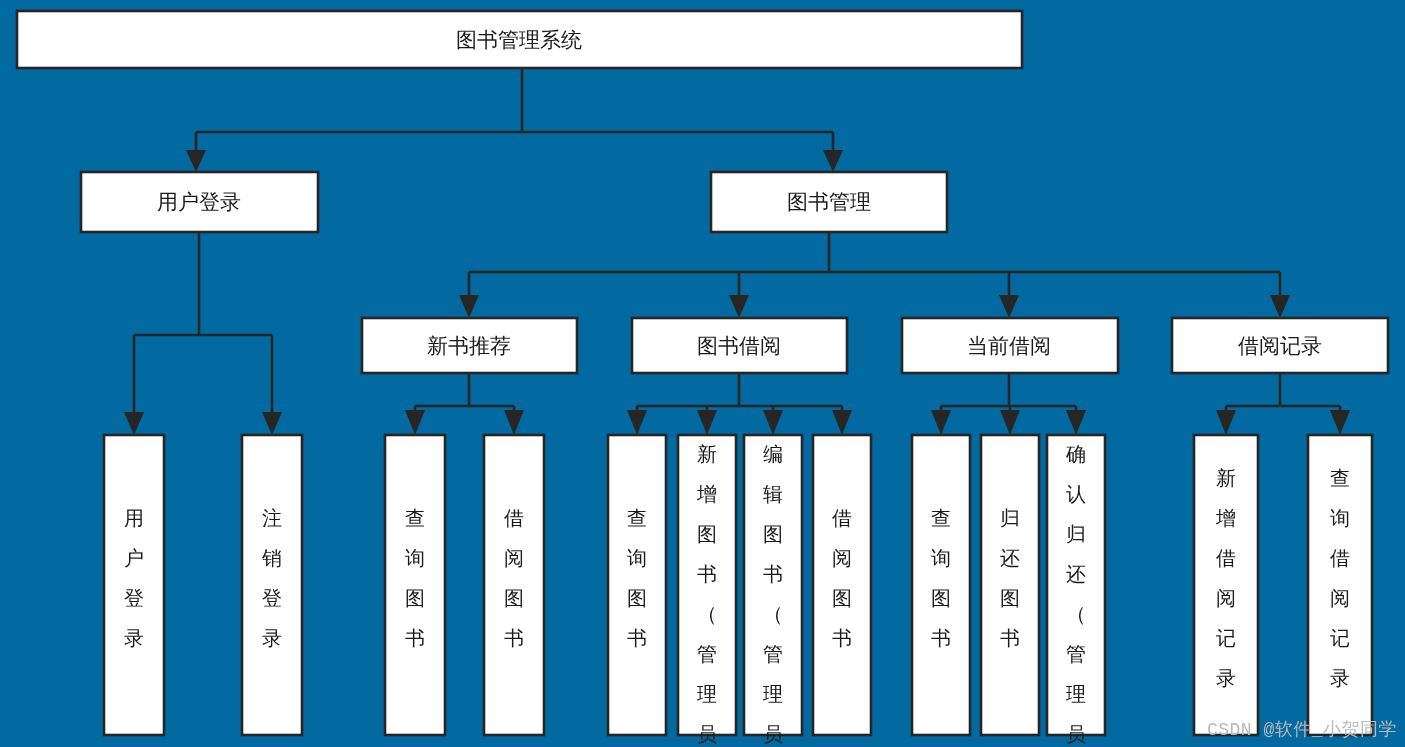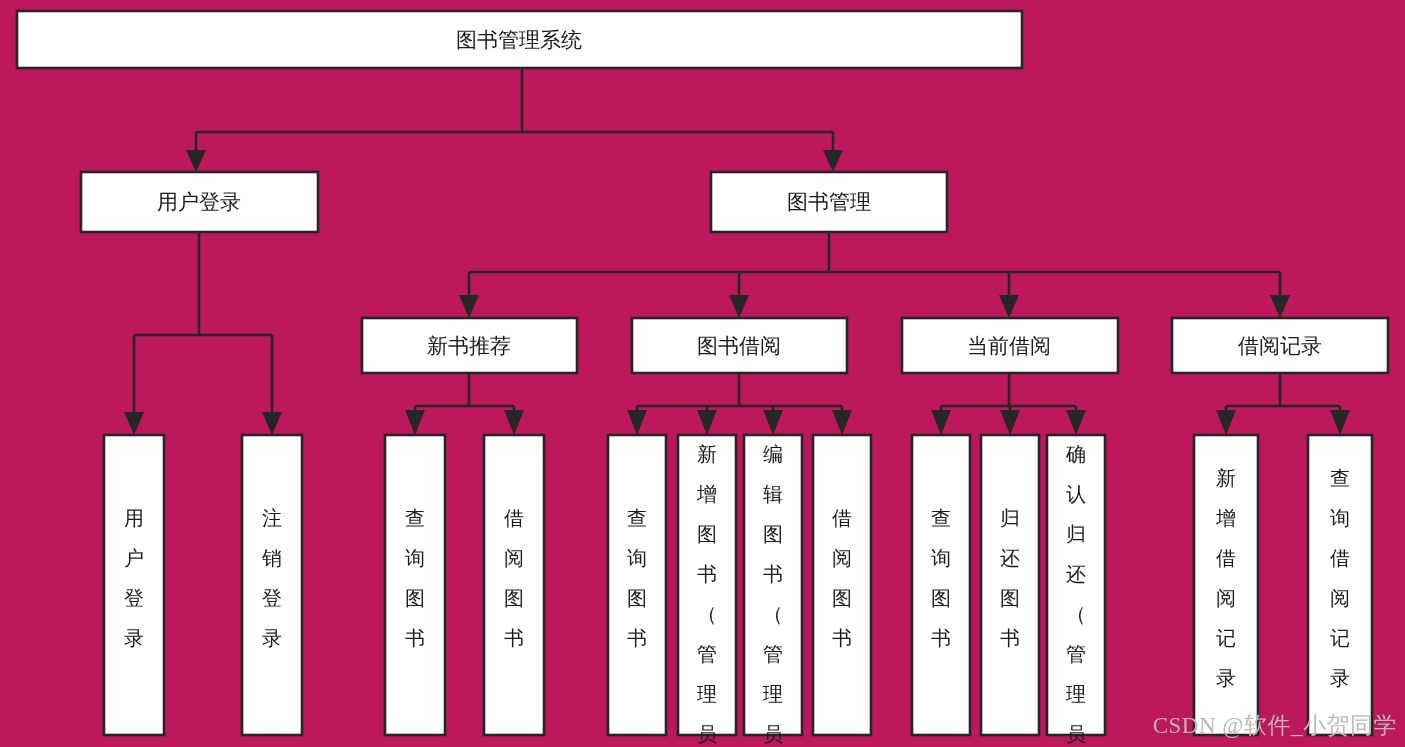--- a/index.html
+++ b/index.html
@@ -7,21 +7,21 @@
     padding: 0;
     background: #ffffff;
   }
   body {
     font-family: "DejaVu Sans", "Liberation Sans", sans-serif;
   }
   #diagram-root {
     position: relative;
     width: 1405px;
     height: 747px;
-    background: #be185d;
+    background: #0369a1;
     overflow: hidden;
   }
   svg#flowchart {
     position: absolute;
     top: 0;
     left: 0;
     width: 1405px;
     height: 747px;
   }
   .node-box {
@@ -55,22 +55,22 @@
     fill: #1a1a1a;
     font-family: "DejaVu Sans", "Liberation Sans", sans-serif;
     font-size: 20px;
     text-anchor: middle;
   }
   .watermark {
     position: absolute;
     right: 8px;
     bottom: 6px;
     color: #b9b9b9;
-    font-size: 23px;
-    font-family: Liberation Serif, serif;
+    font-size: 18px;
+    font-family: Liberation Mono, monospace;
     letter-spacing: 0.5px;
     white-space: nowrap;
     user-select: none;
   }
 </style>
 </head>
 <body>
 
 <div id="diagram-root">
 

